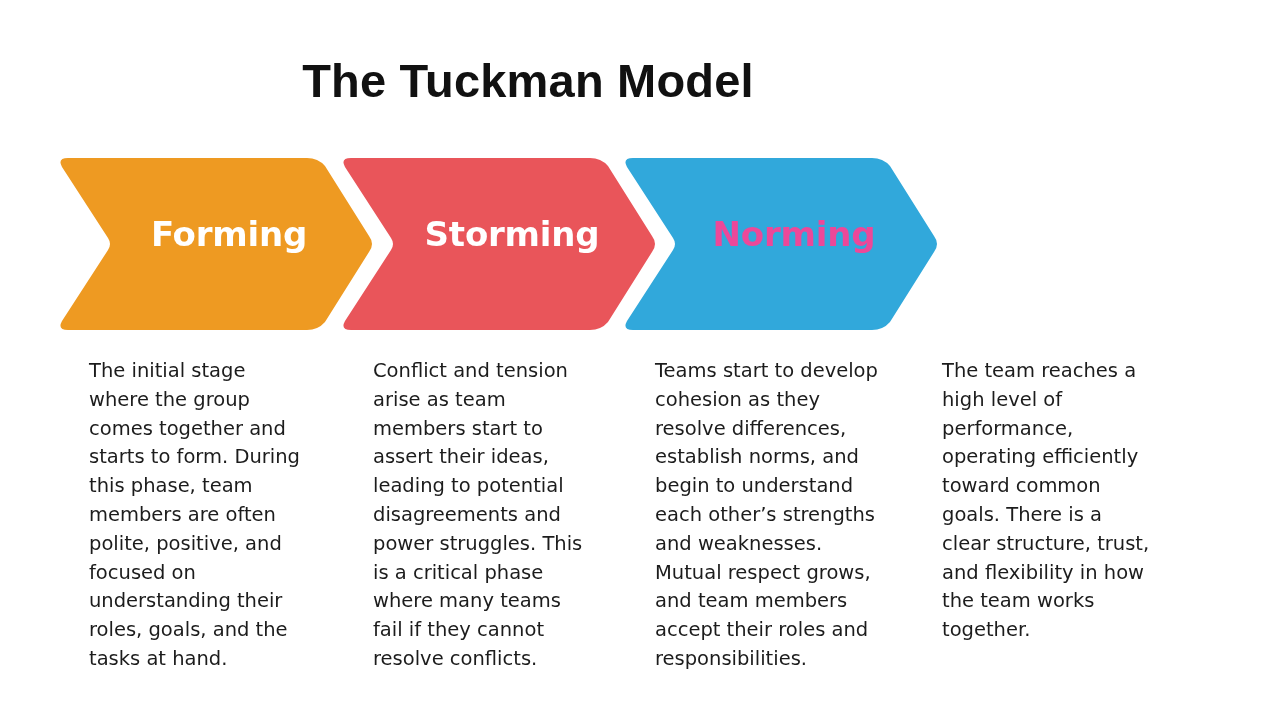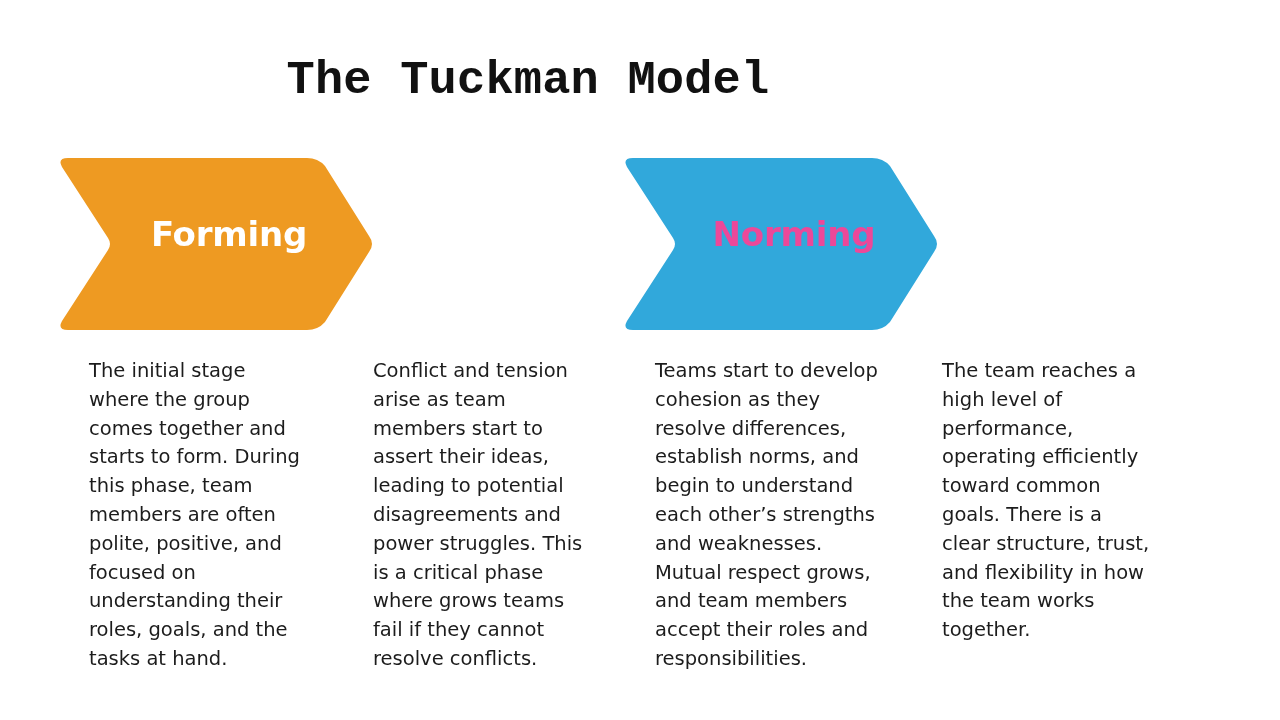--- a/index.html
+++ b/index.html
@@ -15,21 +15,21 @@
     position: relative;
   }
 
   
   .slide-title {
     position: absolute;
     left: 0;
     top: 50px;
     width: 1056px;
     text-align: center;
-    font-family: Liberation Mono, monospace;
+    font-family: Liberation Sans, sans-serif;
     font-weight: bold;
     font-size: 47px;
     line-height: 62px;
     letter-spacing: 0.2px;
     color: #111111;
   }
 
   
   .chevron-band {
     position: absolute;
@@ -106,29 +106,35 @@
 
 <div class="chevron-band">
 
   <div class="chevron chev-0">
     <svg class="chevron-svg" viewBox="0 0 316 172" preserveAspectRatio="none">
       <path d="M 11,0 L 250,0 Q 261,0 268,8 L 312,78 Q 318,86 312,94 L 268,164 Q 261,172 250,172 L 11,172 Q 0,172 5,163 L 51,92 Q 55,86 51,80 L 5,9 Q 0,0 11,0 Z" fill="#EE9A22"></path>
     </svg>
     <div class="chevron-label" style="color: rgb(255, 255, 255);">Forming</div>
   </div>
 
+  <div class="chevron chev-1">
+    <svg class="chevron-svg" viewBox="0 0 316 172" preserveAspectRatio="none">
+      <path d="M 11,0 L 250,0 Q 261,0 268,8 L 312,78 Q 318,86 312,94 L 268,164 Q 261,172 250,172 L 11,172 Q 0,172 5,163 L 51,92 Q 55,86 51,80 L 5,9 Q 0,0 11,0 Z" fill="#E9555A"></path>
+    </svg>
+    <div class="chevron-label" style="color: rgb(255, 255, 255);">Storming</div>
+  </div>
 
   <div class="chevron chev-2">
     <svg class="chevron-svg" viewBox="0 0 316 172" preserveAspectRatio="none">
       <path d="M 11,0 L 250,0 Q 261,0 268,8 L 312,78 Q 318,86 312,94 L 268,164 Q 261,172 250,172 L 11,172 Q 0,172 5,163 L 51,92 Q 55,86 51,80 L 5,9 Q 0,0 11,0 Z" fill="#31A8DB"></path>
     </svg>
     <div class="chevron-label" style="color: #ec4899;">Norming</div>
   </div>
 
 
 </div>
 
 <div class="desc-row">
   <div class="desc desc-0">The initial stage where the group comes together and starts to form. During this phase, team members are often polite, positive, and focused on understanding their roles, goals, and the tasks at hand.</div>
-  <div class="desc desc-1">Conflict and tension arise as team members start to assert their ideas, leading to potential disagreements and power struggles. This is a critical phase where grows teams fail if they cannot resolve conflicts.</div>
+  <div class="desc desc-1">Conflict and tension arise as team members start to assert their ideas, leading to potential disagreements and power struggles. This is a critical phase where many teams fail if they cannot resolve conflicts.</div>
   <div class="desc desc-3">The team reaches a high level of performance, operating efficiently toward common goals. There is a clear structure, trust, and flexibility in how the team works together.</div>
   <div class="desc desc-2">Teams start to develop cohesion as they resolve differences, establish norms, and begin to understand each other’s strengths and weaknesses. Mutual respect grows, and team members accept their roles and responsibilities.</div>
 </div>
 
 </body></html>

